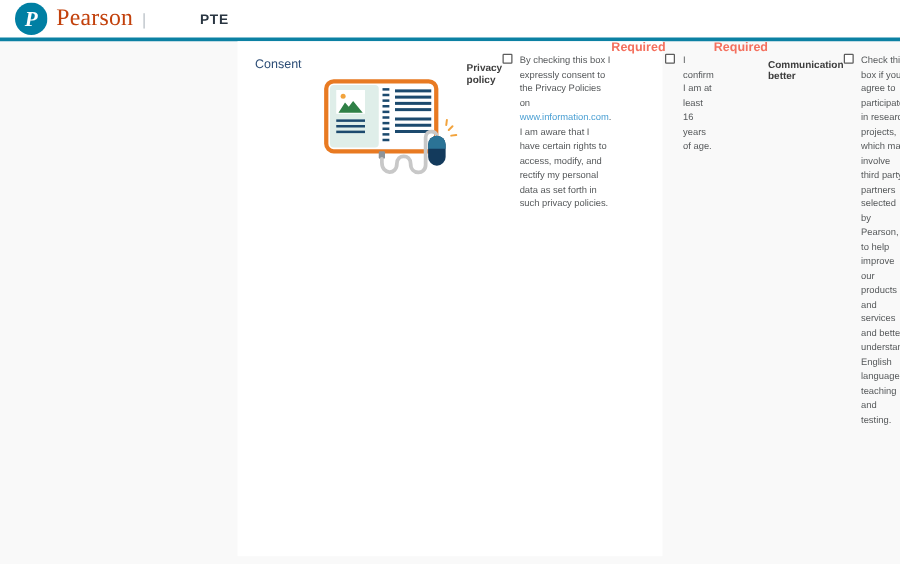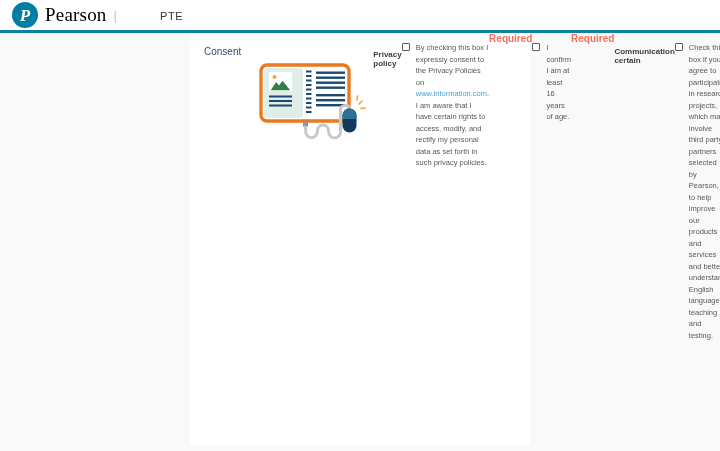--- a/index.html
+++ b/index.html
@@ -13,25 +13,25 @@
   .app-header {
     height:33px; background:#ffffff;
     border-bottom:3px solid #0c81a3;
     display:flex; align-items:center;
     padding-left:12px;
   }
   .brand { display:flex; align-items:center; }
   .brand-logo { width:26px; height:26px; margin-right:7px; }
   .brand-name {
     font-family:"Liberation Serif", serif;
-    font-size:19px; color:#000000; letter-spacing:.2px;
+    font-size:19px; color:#c2410c; letter-spacing:.2px;
   }
   .brand-divider { color:#bcc3c9; font-size:13px; margin:0 7px; font-weight:300; }
   .brand-product {
-    font-size:11px; font-weight:normal; color:#2a3642; letter-spacing:.6px;
+    font-size:11px; font-weight:bold; color:#2a3642; letter-spacing:.6px;
     padding-top:2px;
     padding-left:36px;
   }
   
   .panel-wrap { width:720px; }
   .panel {
     width:340px; height:412px; margin:0 auto; background:#ffffff;
     padding:0 14px; display:flex; 
   }
   .page-title {
@@ -139,21 +139,21 @@
       <span class="check-label"><span>By checking this box I expressly consent to the Privacy Policies on </span><a href="#">www.information.com</a><span>. I am aware that I have certain rights to access, modify, and rectify my personal data as set forth in such privacy policies.</span></span>
     </div>
     <div class="required">Required</div>
 
     <div class="check-row">
       <input type="checkbox" class="checkbox" style="">
       <span class="check-label">I confirm I am at least 16 years of age.</span>
     </div>
     <div class="required">Required</div>
 
-    <h2 class="section-heading">Communication certain</h2>
+    <h2 class="section-heading">Communication better</h2>
 
     <div class="check-row">
       <input type="checkbox" class="checkbox" style="">
       <span class="check-label">Check this box if you agree to participate in research projects, which may involve third party partners selected by Pearson, to help improve our products and services and better understand English language teaching and testing.</span>
     </div>
 
     <div class="actions">
       <button class="register-btn" disabled="">Register account</button>
     </div>
 

